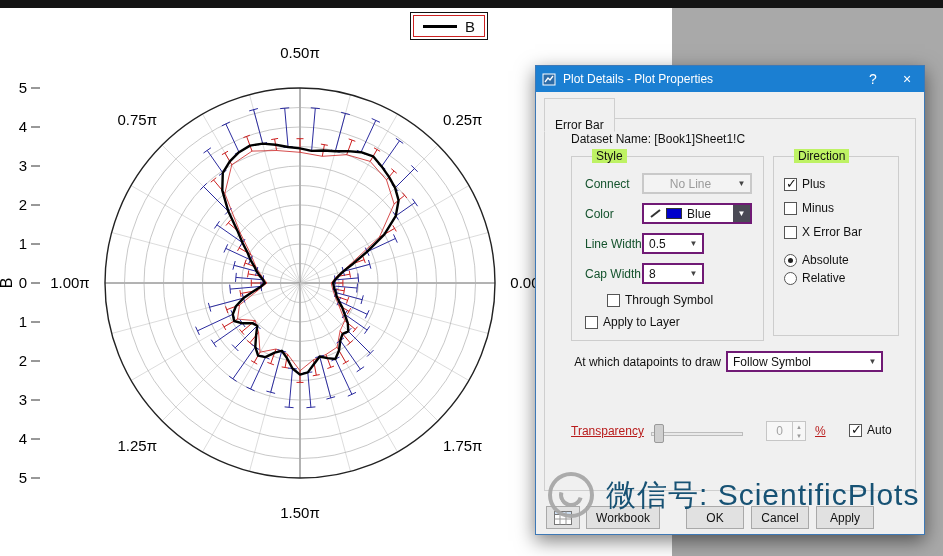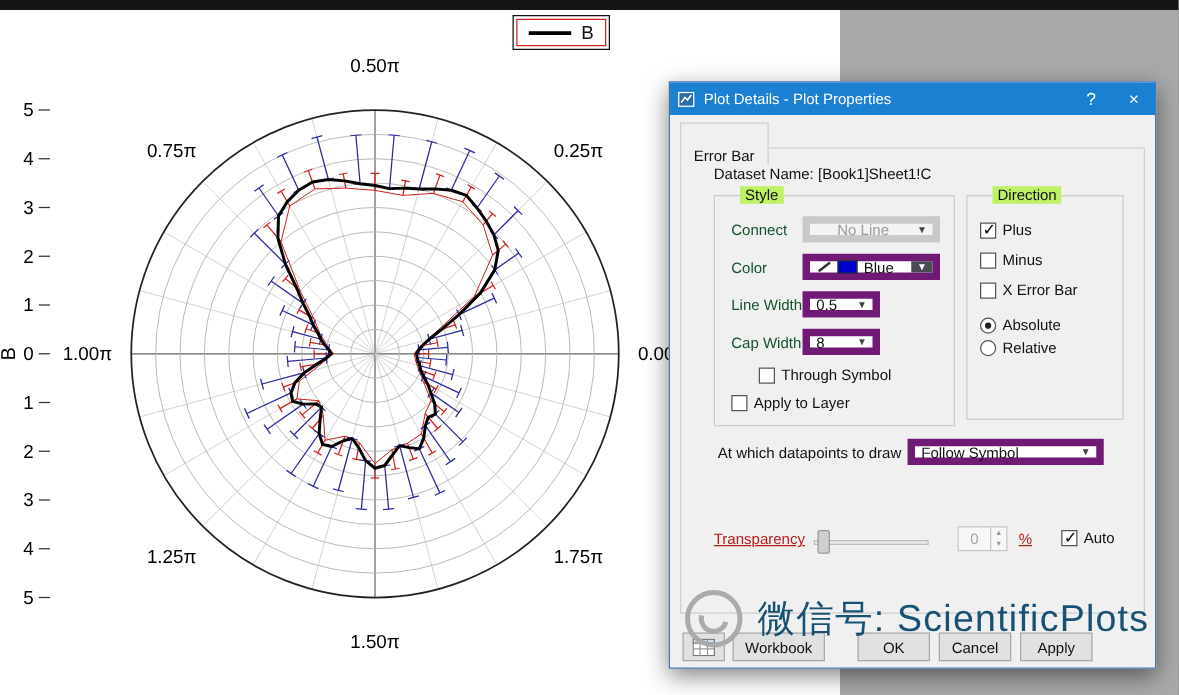--- a/index.html
+++ b/index.html
@@ -21,21 +21,21 @@
   .tb-title{font-size:12px;flex:1;}
   .tb-btn{width:34px;height:26px;display:flex;align-items:center;justify-content:center;font-size:14px;color:#fff;cursor:default;}
   .tab{position:absolute;left:8px;top:32px;height:21px;padding:16px 10px;line-height:20px;background:#f0f0f0;border:1px solid #cfcfcf;border-bottom:1px solid #f0f0f0;z-index:2;}
   .tab-pane{position:absolute;left:8px;top:52px;width:372px;height:373px;border:1px solid #cfcfcf;background:#f0f0f0;}
   .dataset{position:absolute;left:35px;top:66px;}
   .group{position:absolute;border:1px solid #cdcdcd;}
   .group-style{left:35px;top:90px;width:193px;height:185px;}
   .group-dir{left:237px;top:90px;width:126px;height:180px;}
   .group-label{position:absolute;top:-8px;left:8px;background:#bef264;padding:0 4px;margin-left:12px;}
   .row-label{position:absolute;color:#14532d;}
-  .combo{position:absolute;height:21px;background:#fff;border:6px solid #701a75;display:flex;align-items:center;padding-left:5px;padding-right:18px;}
+  .combo{position:absolute;height:21px;background:#fff;border:2px solid #701a75;display:flex;align-items:center;padding-left:5px;padding-right:18px;}
   .combo .arrow{position:absolute;right:0;top:0;bottom:0;width:17px;display:flex;align-items:center;justify-content:center;font-size:8px;color:#444;}
   .combo.disabled{background:#f3f3f3;border-color:#c9c9c9;color:#9b9b9b;}
   .combo.disabled .cval{width:100%;text-align:center;}
   .combo.dark-arrow .arrow{background:#4a4a55;color:#fff;}
   .swatch{width:16px;height:11px;border:1px solid #333;margin:0 5px 0 4px;flex:none;}
   .checkrow{position:absolute;display:flex;align-items:center;gap:5px;}
   .cb{width:13px;height:13px;background:#fff;border:1px solid #555;position:relative;flex:none;}
   .cb.on::after{content:"✓";position:absolute;left:1px;top:-3px;font-size:13px;color:#111;}
   .radio{width:13px;height:13px;border-radius:50%;background:#fff;border:1px solid #555;position:relative;flex:none;}
   .radio.on::after{content:"";position:absolute;left:3px;top:3px;width:5px;height:5px;border-radius:50%;background:#222;}

